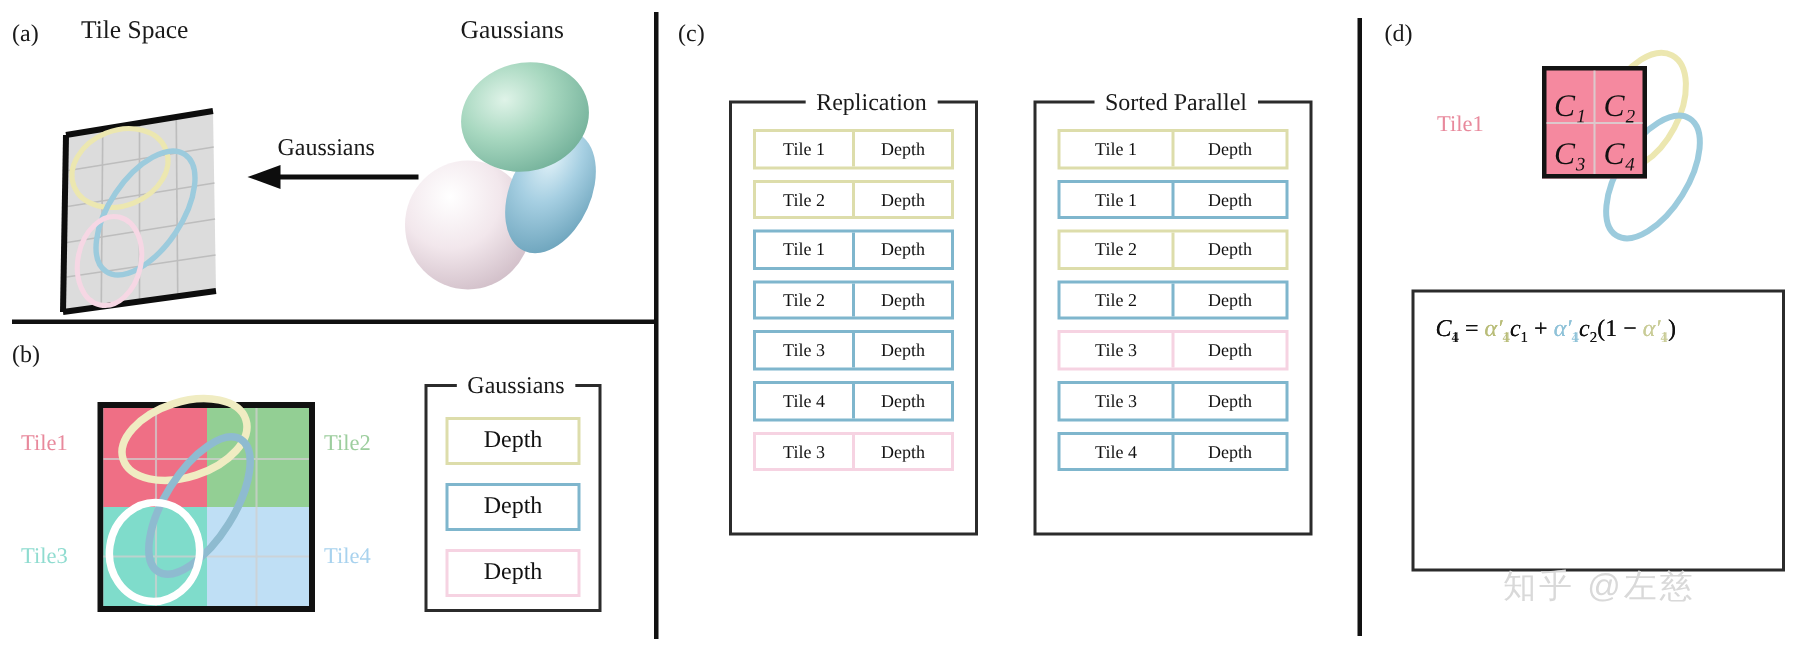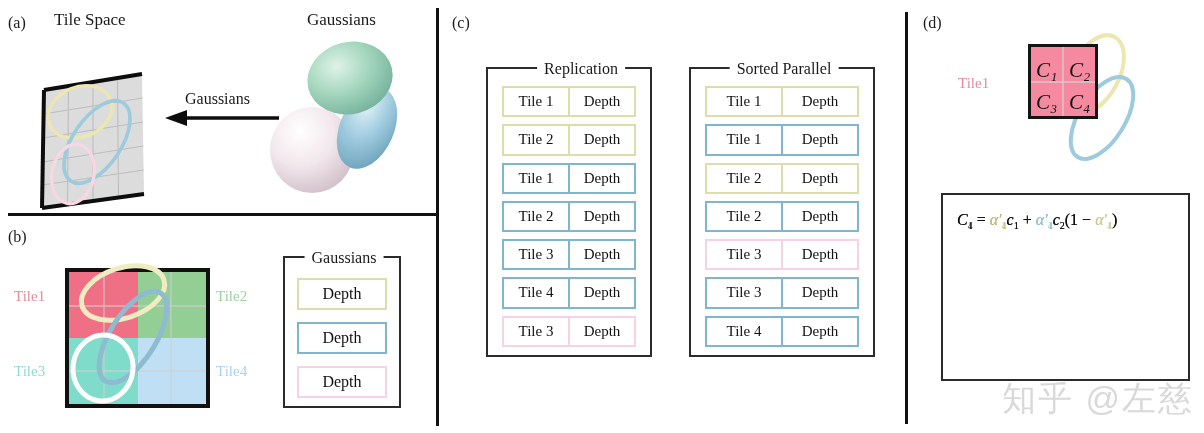--- a/index.html
+++ b/index.html
@@ -9,21 +9,21 @@
   .hdr{position:absolute;font-size:17px;color:#1a1a1a;white-space:nowrap;}
   .divider-v{position:absolute;background:#111;width:3px;}
   .divider-h{position:absolute;background:#111;height:3px;}
 
   
   .fbox{position:absolute;border:2px solid #2b2b2b;box-sizing:border-box;background:#fff;}
   .fbox-title{position:absolute;background:#fff;padding:0 7px;font-size:16px;
               white-space:nowrap;transform:translate(-50%,-50%);color:#1a1a1a;}
 
   .row{display:flex;box-sizing:border-box;border:2px solid #ccc;background:#fff;}
-  .cell{flex:1;text-align:center;font-size:15px;line-height:1.55;padding:2px 0;
+  .cell{flex:1;text-align:center;font-size:12px;line-height:1.55;padding:2px 0;
         box-sizing:border-box;color:#111;}
   .cell.left{border-right:2px solid #ccc;}
 
   .depth-box{box-sizing:border-box;border:2px solid #ccc;background:#fff;
              text-align:center;font-size:16px;padding:5px 0;color:#111;}
 
   
   #tile-grid{position:absolute;border:4px solid #111;box-sizing:border-box;
              display:grid;grid-template-columns:1fr 1fr;grid-template-rows:1fr 1fr;}
   .tile{position:relative;}
@@ -35,21 +35,21 @@
   .csub{position:absolute;font-size:21px;font-style:italic;color:#111;
         font-family:"Liberation Serif",serif;}
   .formula{position:absolute;font-size:16px;white-space:nowrap;color:#111;
            font-family:"Liberation Serif",serif;}
   .formula i{font-style:italic;}
   .formula sub{font-size:10px;font-style:normal;}
   .a1{color:#b9bd79;}
   .a2{color:#8fc2d8;}
   .a3{color:#c9cc97;}
 
-  .wm{position:absolute;font-size:34px;color:#d9d9d9;white-space:nowrap;
+  .wm{position:absolute;font-size:22px;color:#d9d9d9;white-space:nowrap;
       font-family:"Liberation Sans",sans-serif;letter-spacing:2px;}
   svg{overflow:visible;}
 </style>
 </head>
 <body>
 
 <div class="divider-v" style="left:436px;top:8px;height:418px;"></div>
 <div class="divider-v" style="left:905px;top:12px;height:412px;"></div>
 <div class="divider-h" style="left:8px;top:213px;width:430px;"></div>
 

